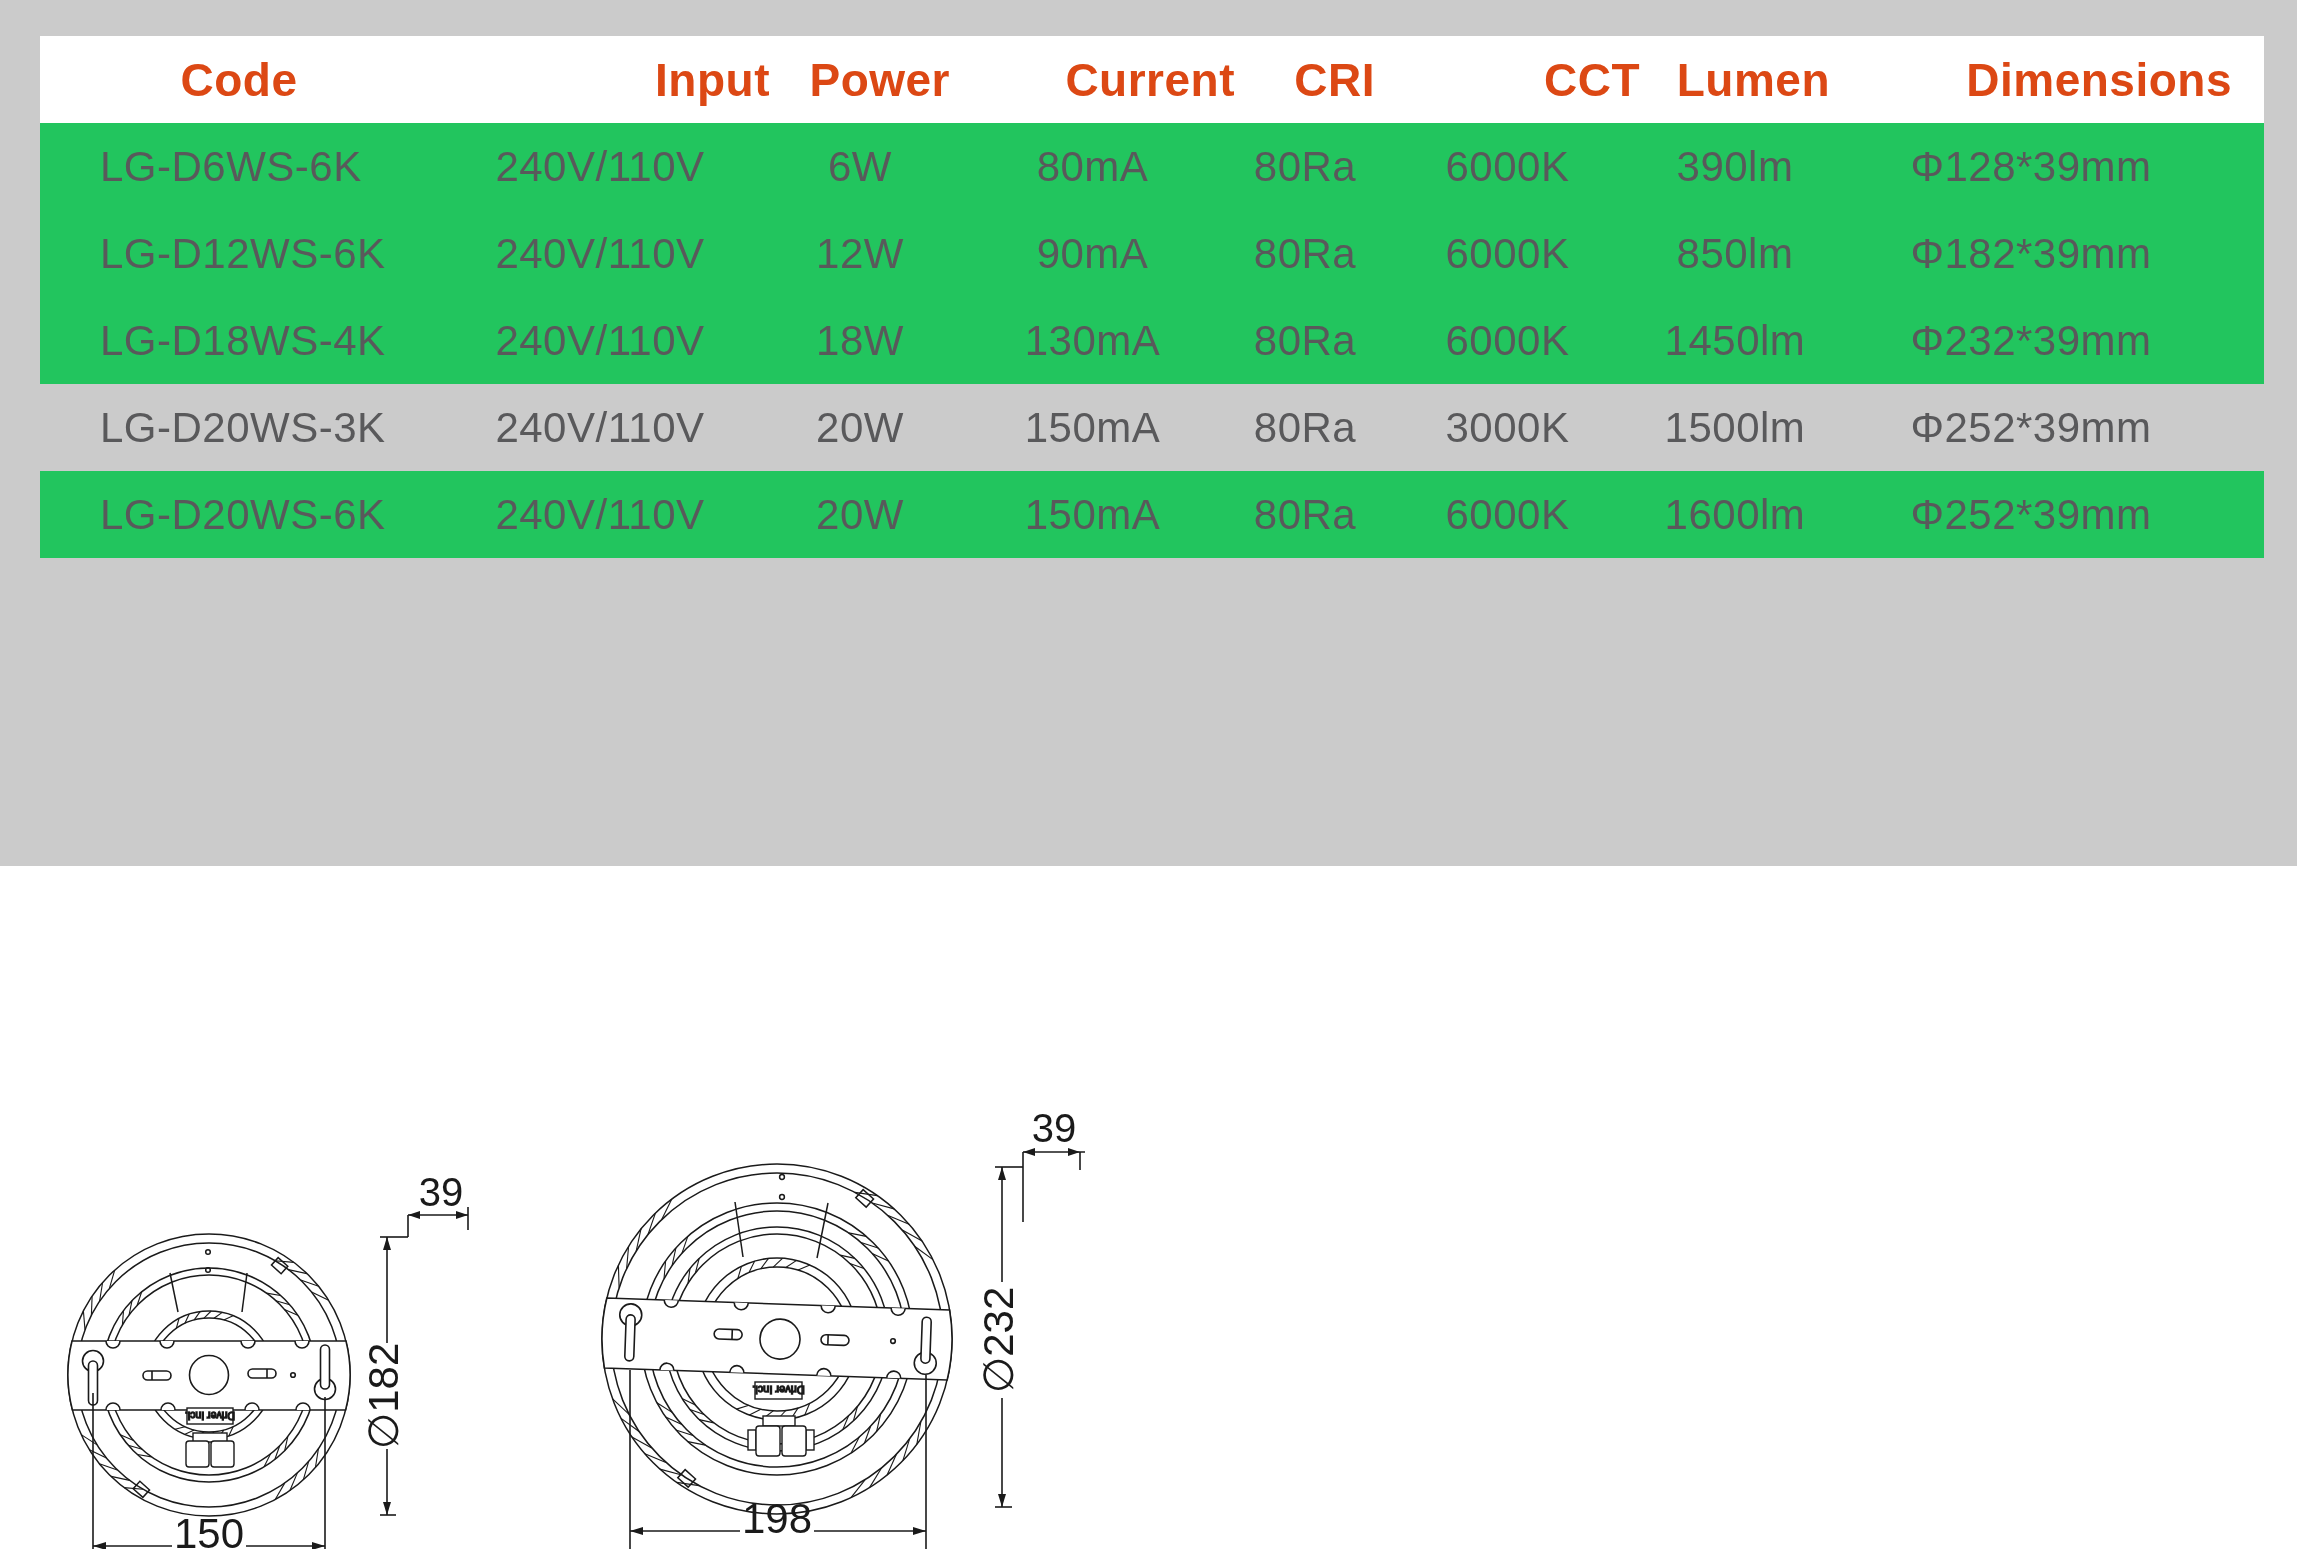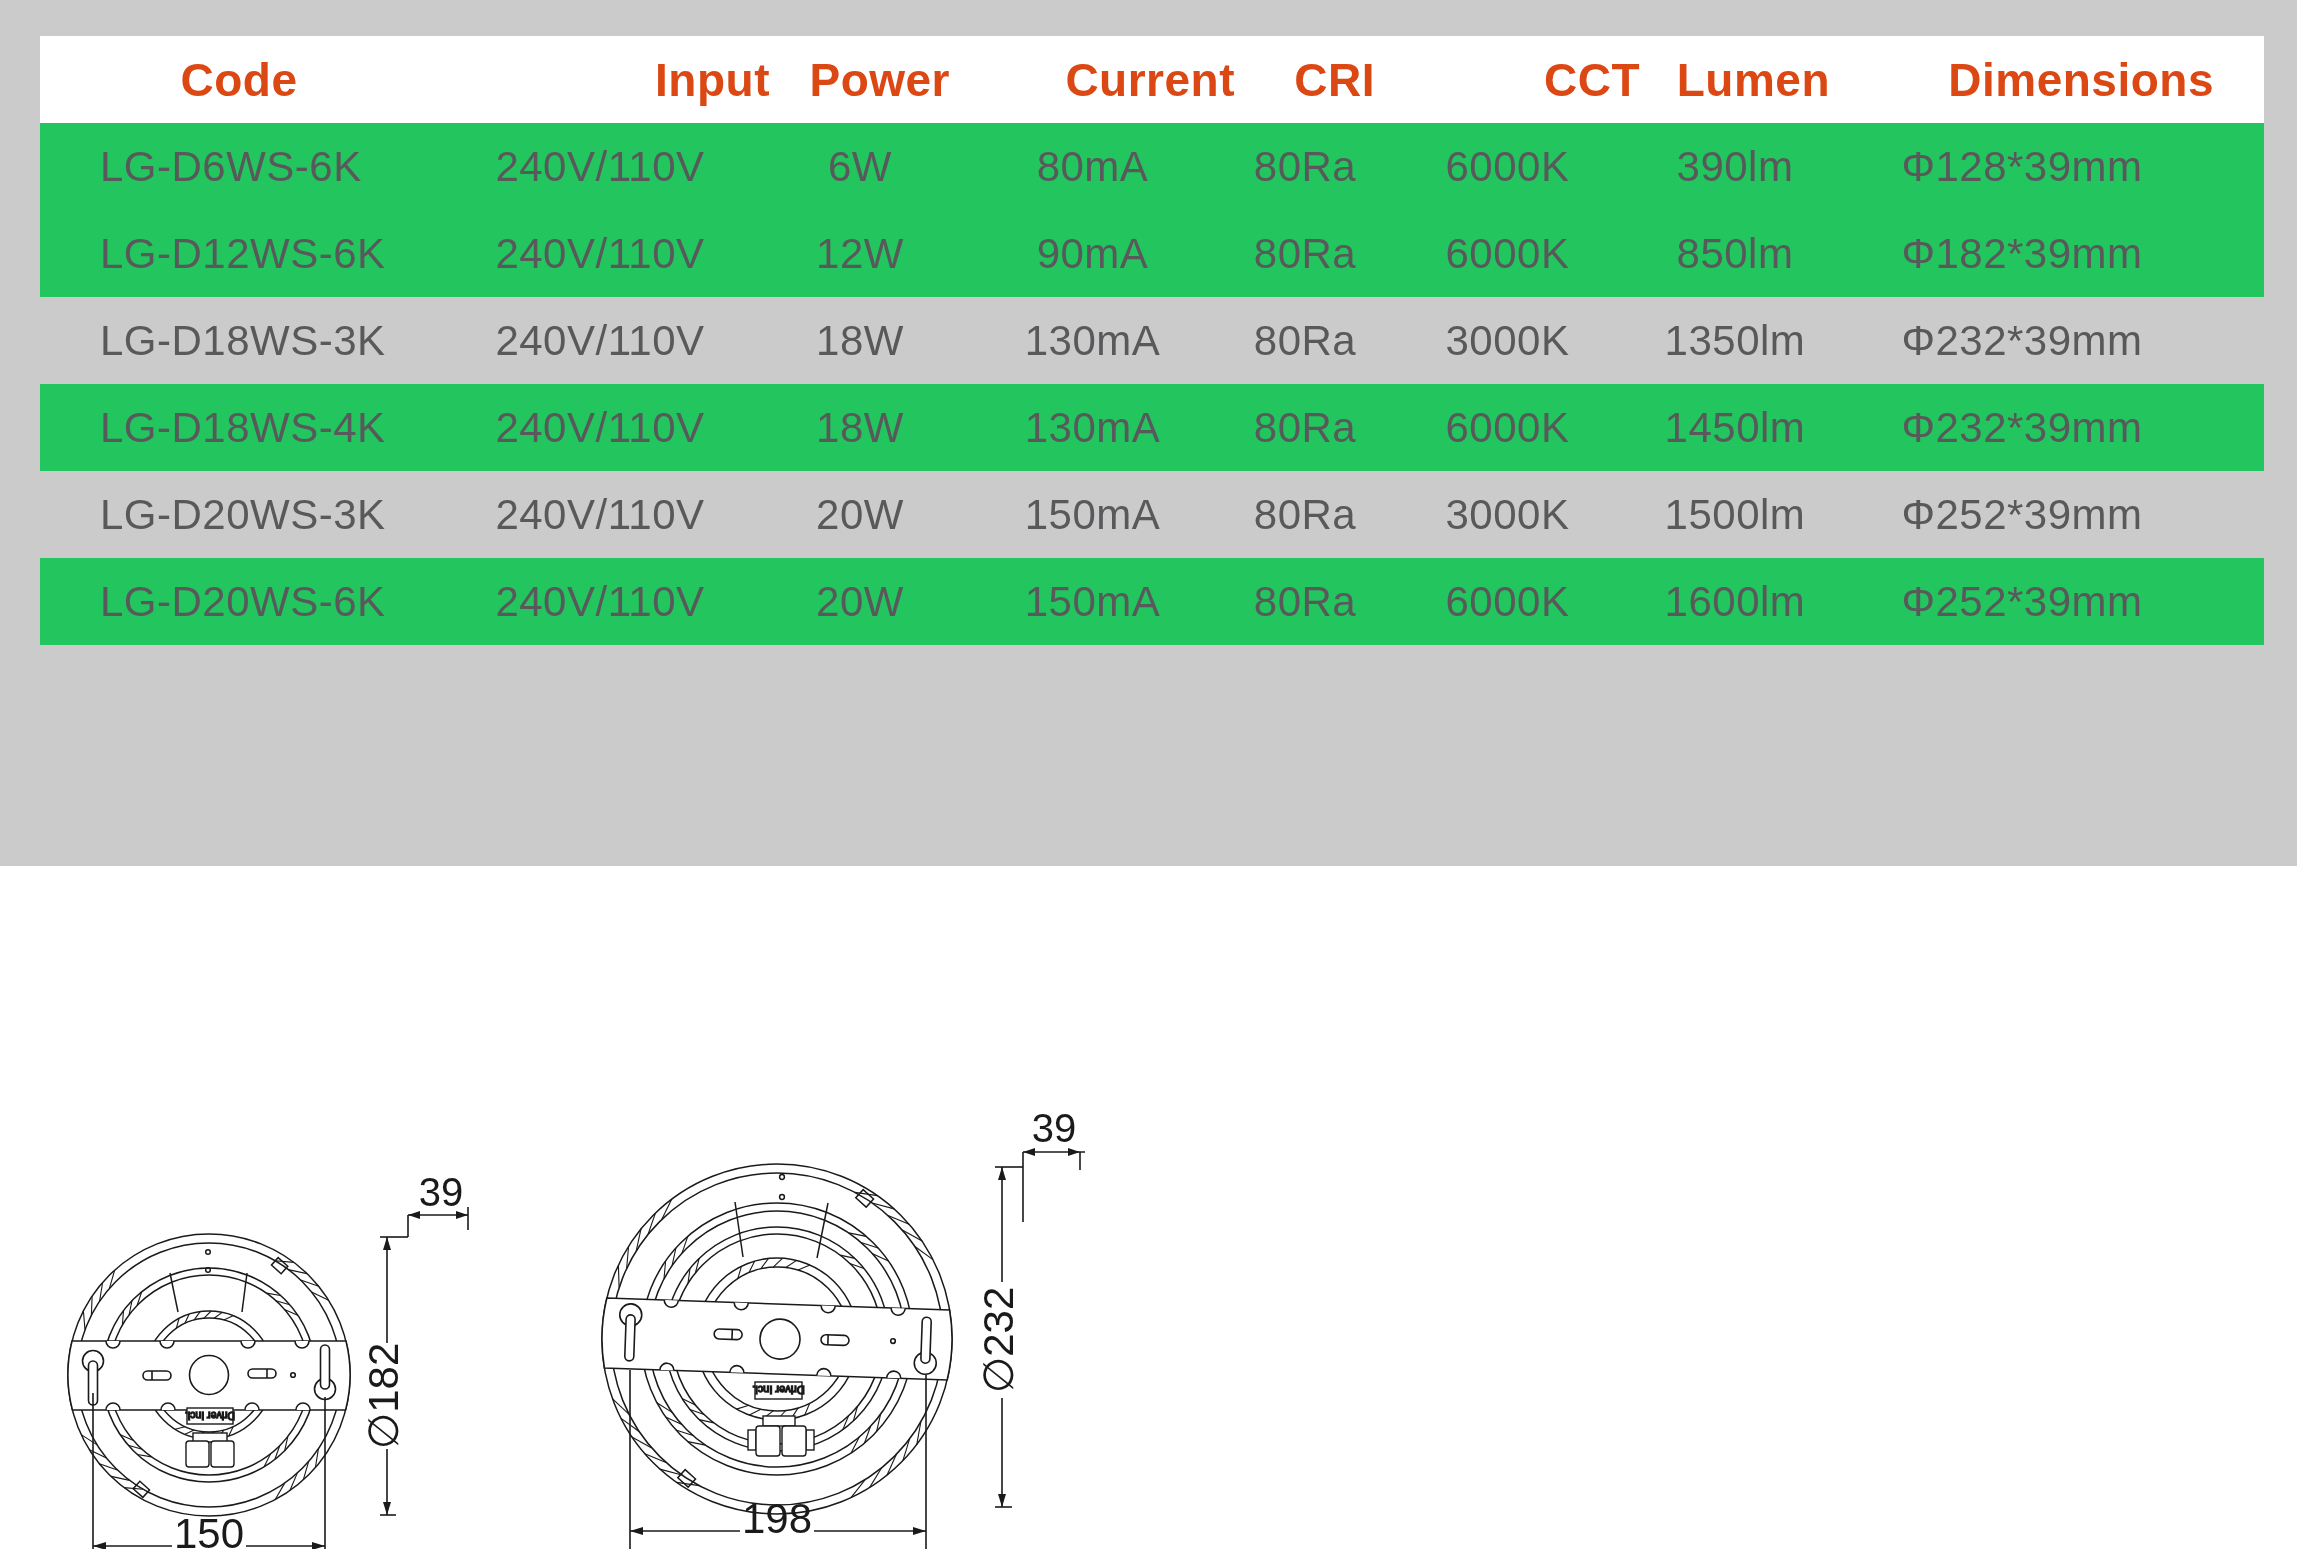--- a/index.html
+++ b/index.html
@@ -15,21 +15,21 @@
   .table-band{position:absolute;left:0;top:0;width:2297px;height:866px;background:var(--stripe);}
   table.spec{position:absolute;left:40px;top:36px;width:2224px;border-collapse:collapse;table-layout:fixed;}
   table.spec th{height:87px;background:#ffffff;color:var(--accent);font-size:46px;font-weight:bold;
     text-align:right;vertical-align:middle;letter-spacing:0.5px;}
   table.spec td{height:87px;font-size:42px;color:var(--txt);text-align:center;vertical-align:middle;
     white-space:nowrap;letter-spacing:0.5px;}
   table.spec tr.stripe-gray{background:transparent;}
   table.spec tr.stripe-white{background:#22c55e;}
   table.spec th.col-code, table.spec td.col-code{text-align:left;padding-left:60px;}
   table.spec th.col-code{text-align:center;padding-left:8px;}
-  table.spec th.col-dim, table.spec td.col-dim{padding-right:50px;}
+  table.spec th.col-dim, table.spec td.col-dim{padding-right:32px;}
   svg text{font-family:"Liberation Sans", sans-serif;fill:var(--line);}
   .drawing{position:absolute;}
   #drawL{left:40px;top:1085px;}
   #drawR{left:580px;top:1070px;}
 </style>
 </head>
 <body>
 
 <div class="page">
 
@@ -72,30 +72,20 @@
         <tr class="stripe-white">
           <td class="col-code">LG-D12WS-6K</td>
           <td>240V/110V</td>
           <td>12W</td>
           <td>90mA</td>
           <td>80Ra</td>
           <td>6000K</td>
           <td>850lm</td>
           <td class="col-dim">Φ182*39mm</td>
         </tr>
-        <tr class="stripe-gray">
-          <td class="col-code">LG-D18WS-3K</td>
-          <td>240V/110V</td>
-          <td>18W</td>
-          <td>130mA</td>
-          <td>80Ra</td>
-          <td>3000K</td>
-          <td>1350lm</td>
-          <td class="col-dim">Φ232*39mm</td>
-        </tr>
         <tr class="stripe-white">
           <td class="col-code">LG-D18WS-4K</td>
           <td>240V/110V</td>
           <td>18W</td>
           <td>130mA</td>
           <td>80Ra</td>
           <td>6000K</td>
           <td>1450lm</td>
           <td class="col-dim">Φ232*39mm</td>
         </tr>

